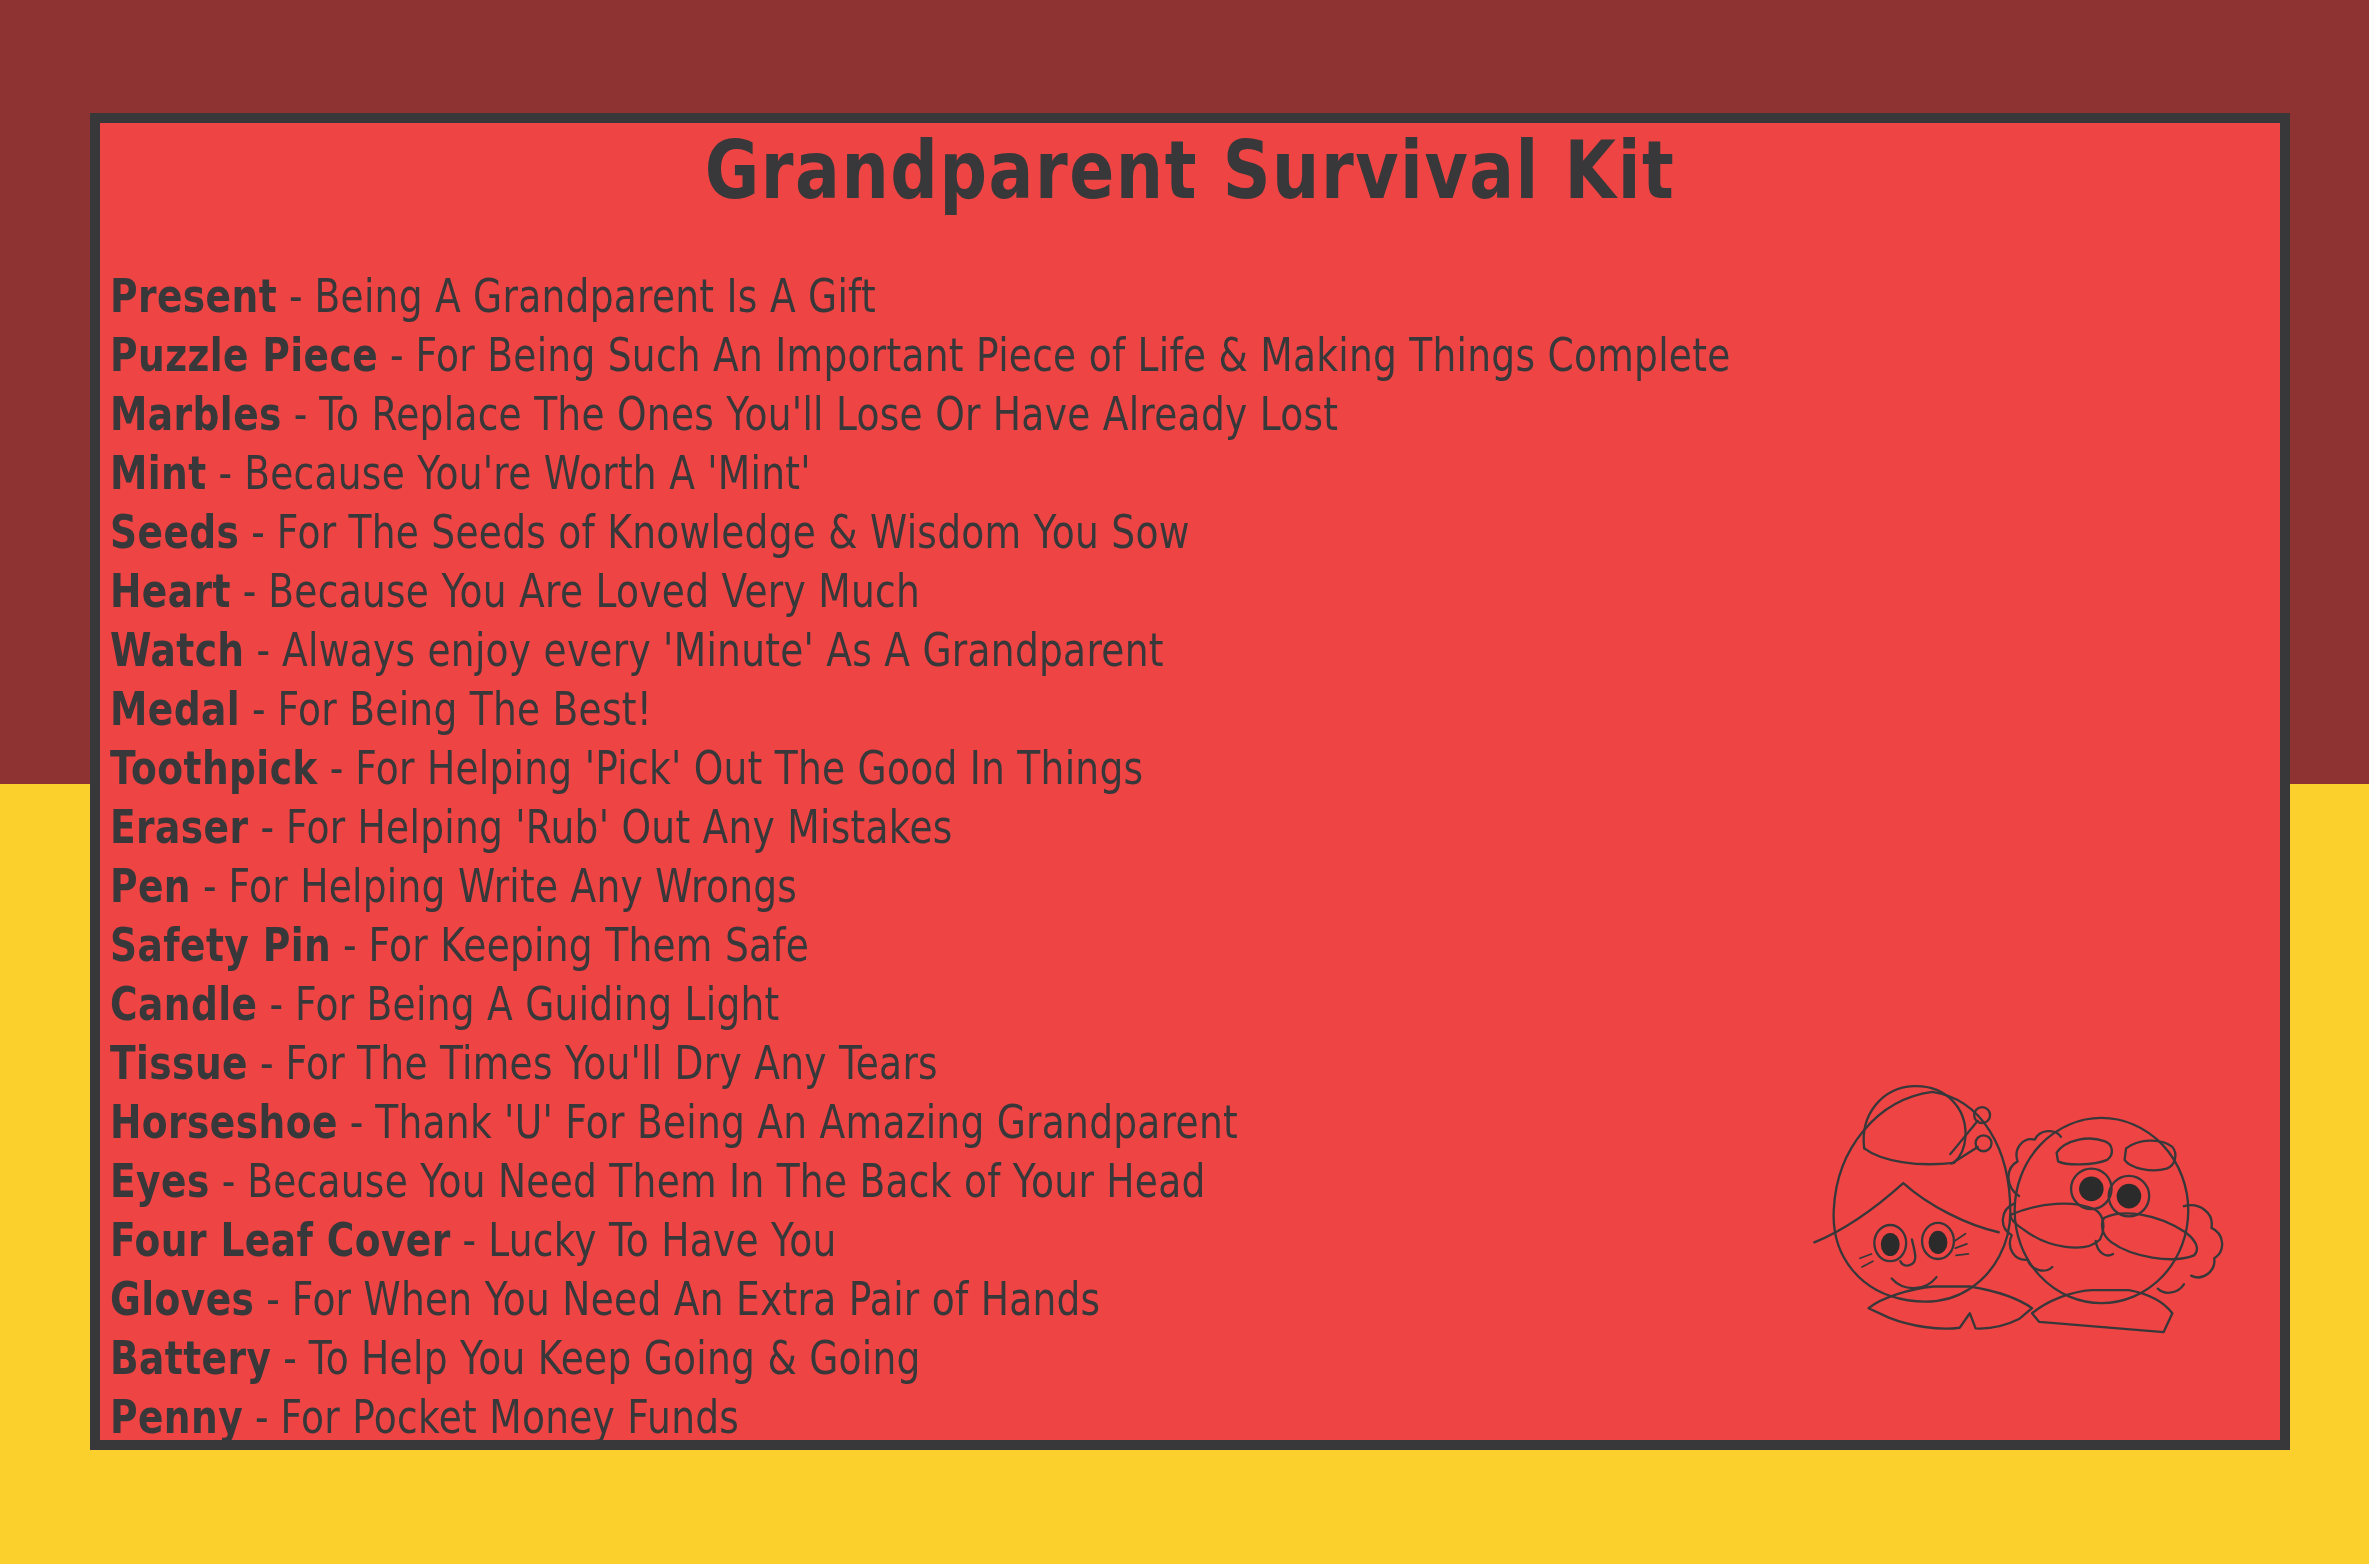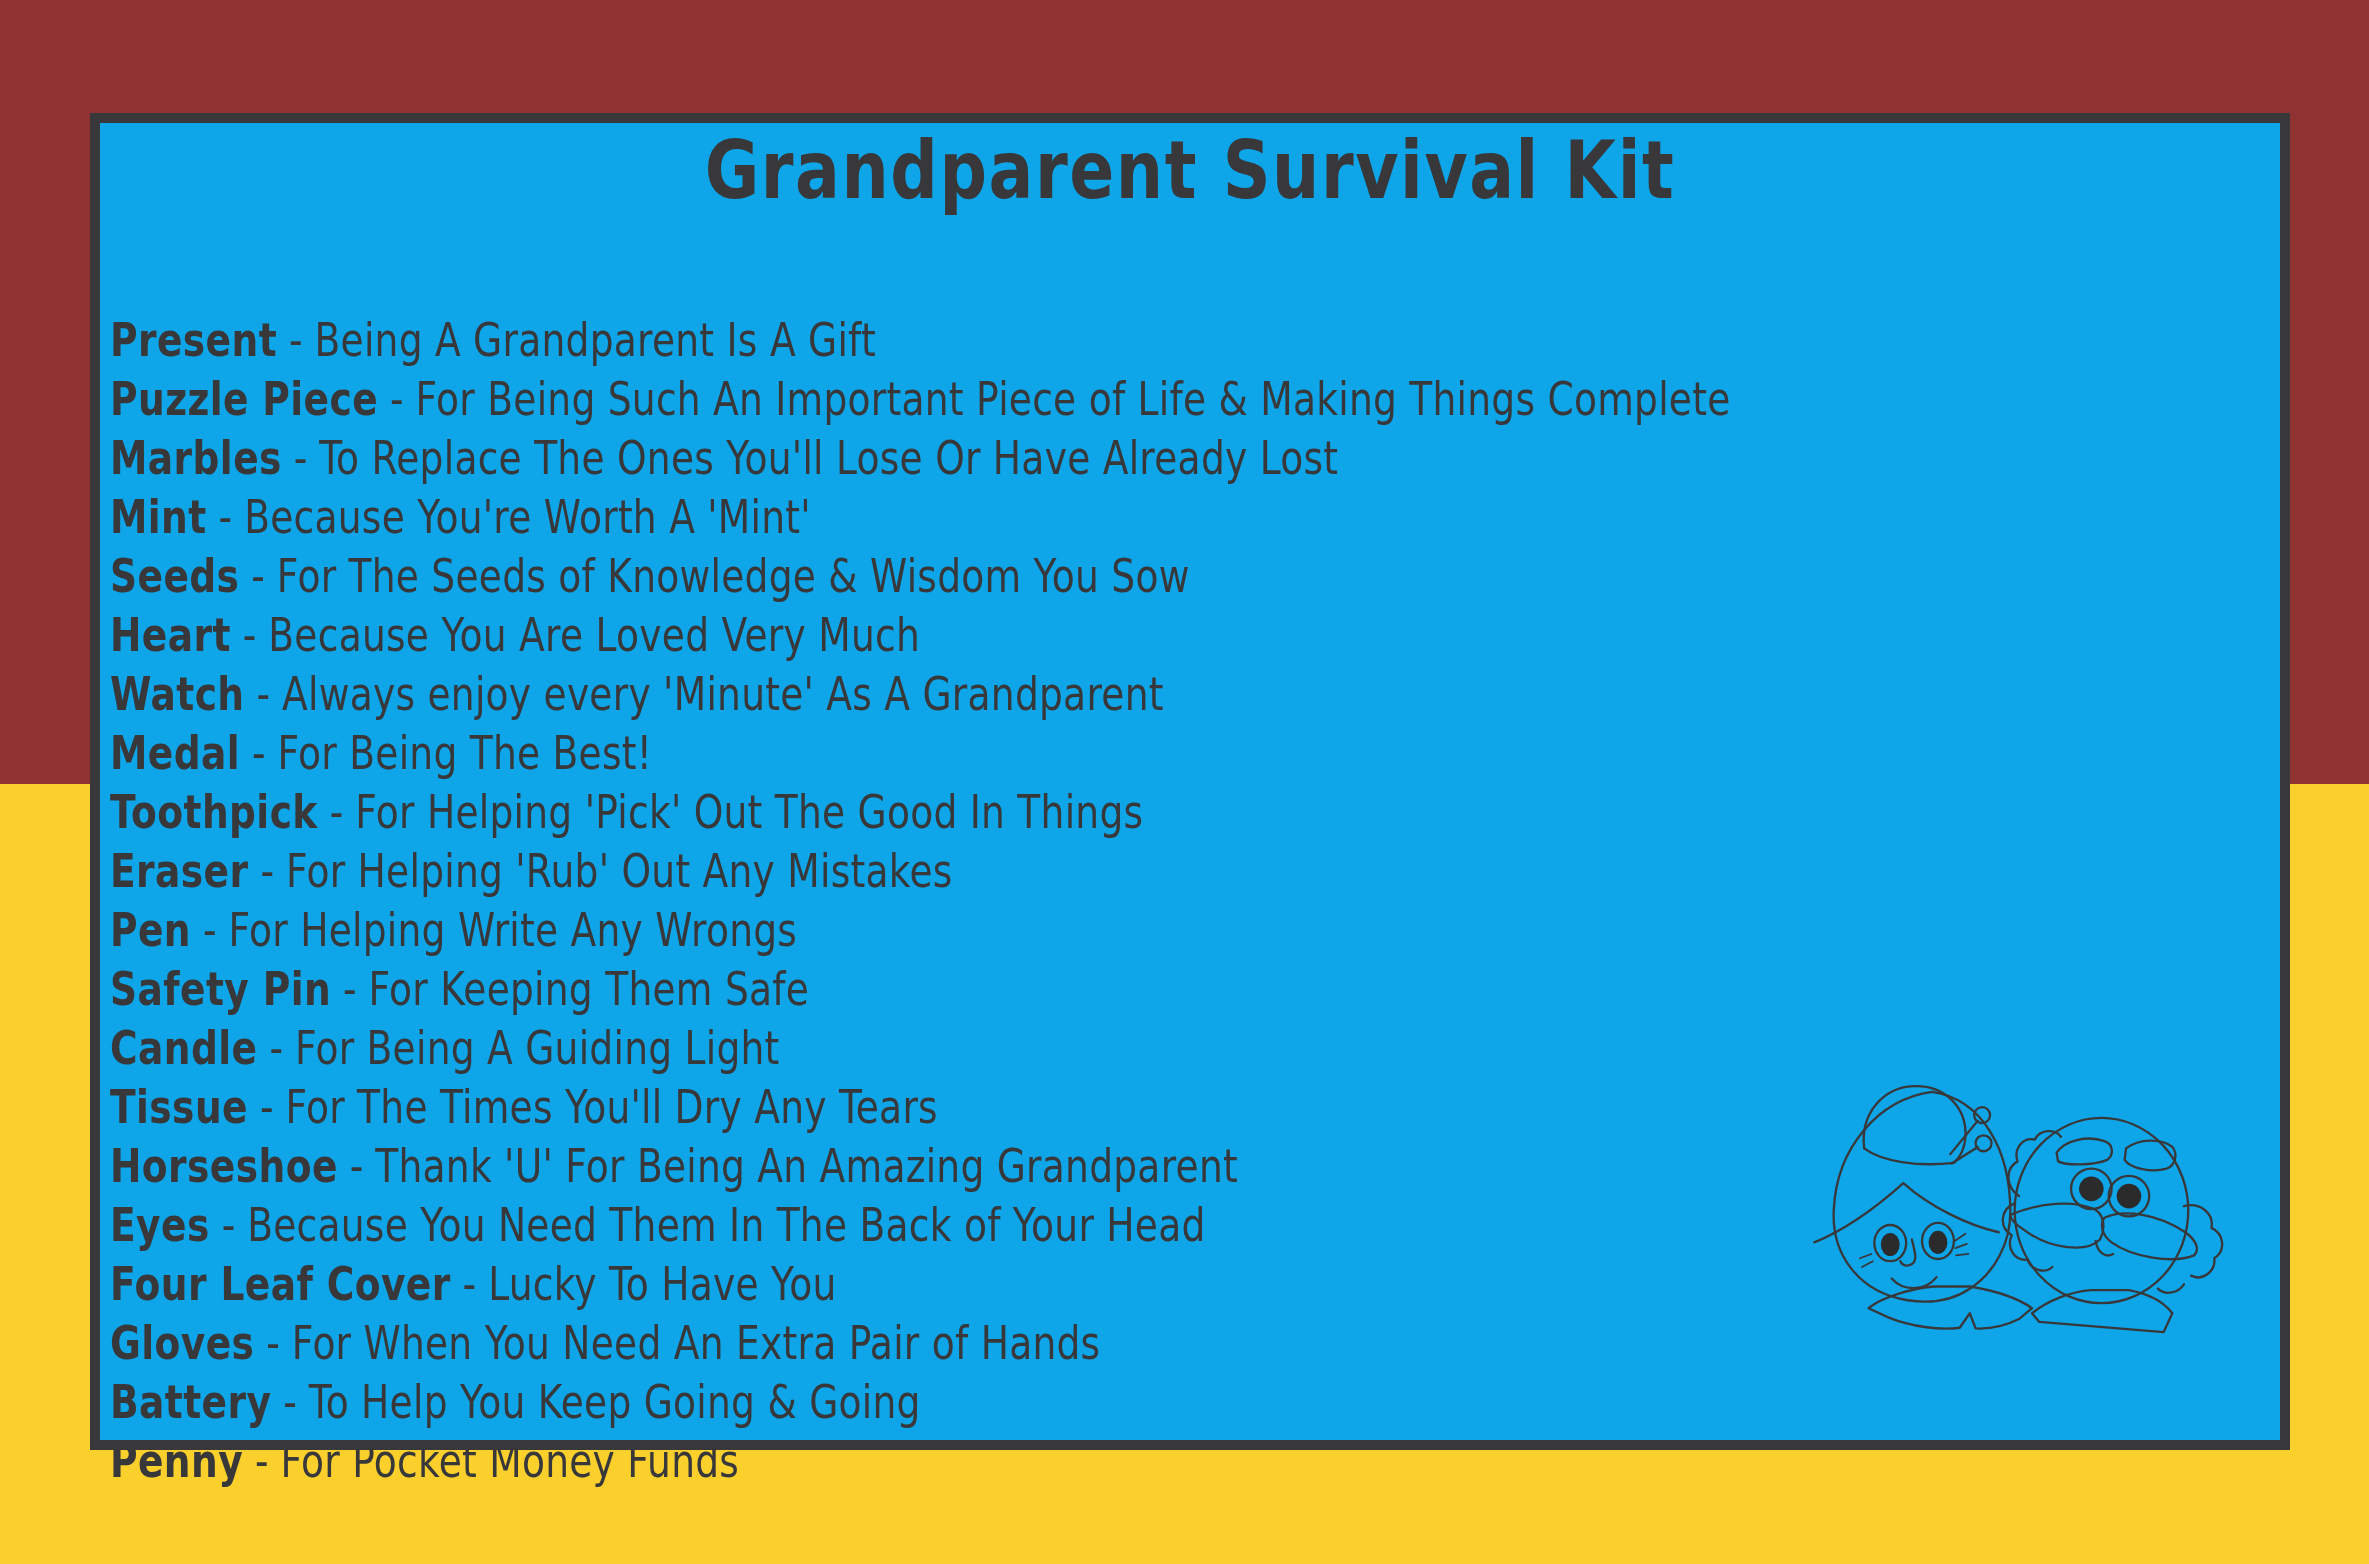--- a/index.html
+++ b/index.html
@@ -61,21 +61,20 @@
     transform-origin: 50% 0;
     white-space: nowrap;
     line-height: 1.05;
   }
   
   #list {
     position: absolute;
     top: 143px;
     left: 9.7px;
     width: 2086px;
-    margin-top: 44px;
   }
   .row {
     height: 59px;
     line-height: 59px;
     white-space: nowrap;
     color: #38383a;
     font-size: 47px;
     transform: scaleX(0.80);
     transform-origin: 0 50%;
     overflow: visible;
@@ -106,21 +105,21 @@
   }
 </style>
 </head>
 <body>
 
 <div id="page">
 
   <div class="band" id="band-top" style="background: rgb(143, 50, 50);"></div>
   <div class="band" id="band-bottom" style="background: rgb(251, 208, 44);"></div>
 
-  <div id="card" style="background: #0ea5e9; border-color: rgb(56, 56, 58);">
+  <div id="card" style="background: #ef4444; border-color: rgb(56, 56, 58);">
     <div id="card-inner">
 
       <div id="title">Grandparent Survival Kit</div>
 
       <div id="list">
           <div class="row"><span class="item">Present</span><span class="dash"> - </span><span class="desc">Being A Grandparent Is A Gift</span></div>
           <div class="row"><span class="item">Puzzle Piece</span><span class="dash"> - </span><span class="desc">For Being Such An Important Piece of Life &amp; Making Things Complete</span></div>
           <div class="row"><span class="item">Marbles</span><span class="dash"> - </span><span class="desc">To Replace The Ones You'll Lose Or Have Already Lost</span></div>
           <div class="row"><span class="item">Mint</span><span class="dash"> - </span><span class="desc">Because You're Worth A 'Mint'</span></div>
           <div class="row"><span class="item">Seeds</span><span class="dash"> - </span><span class="desc">For The Seeds of Knowledge &amp; Wisdom You Sow</span></div>

